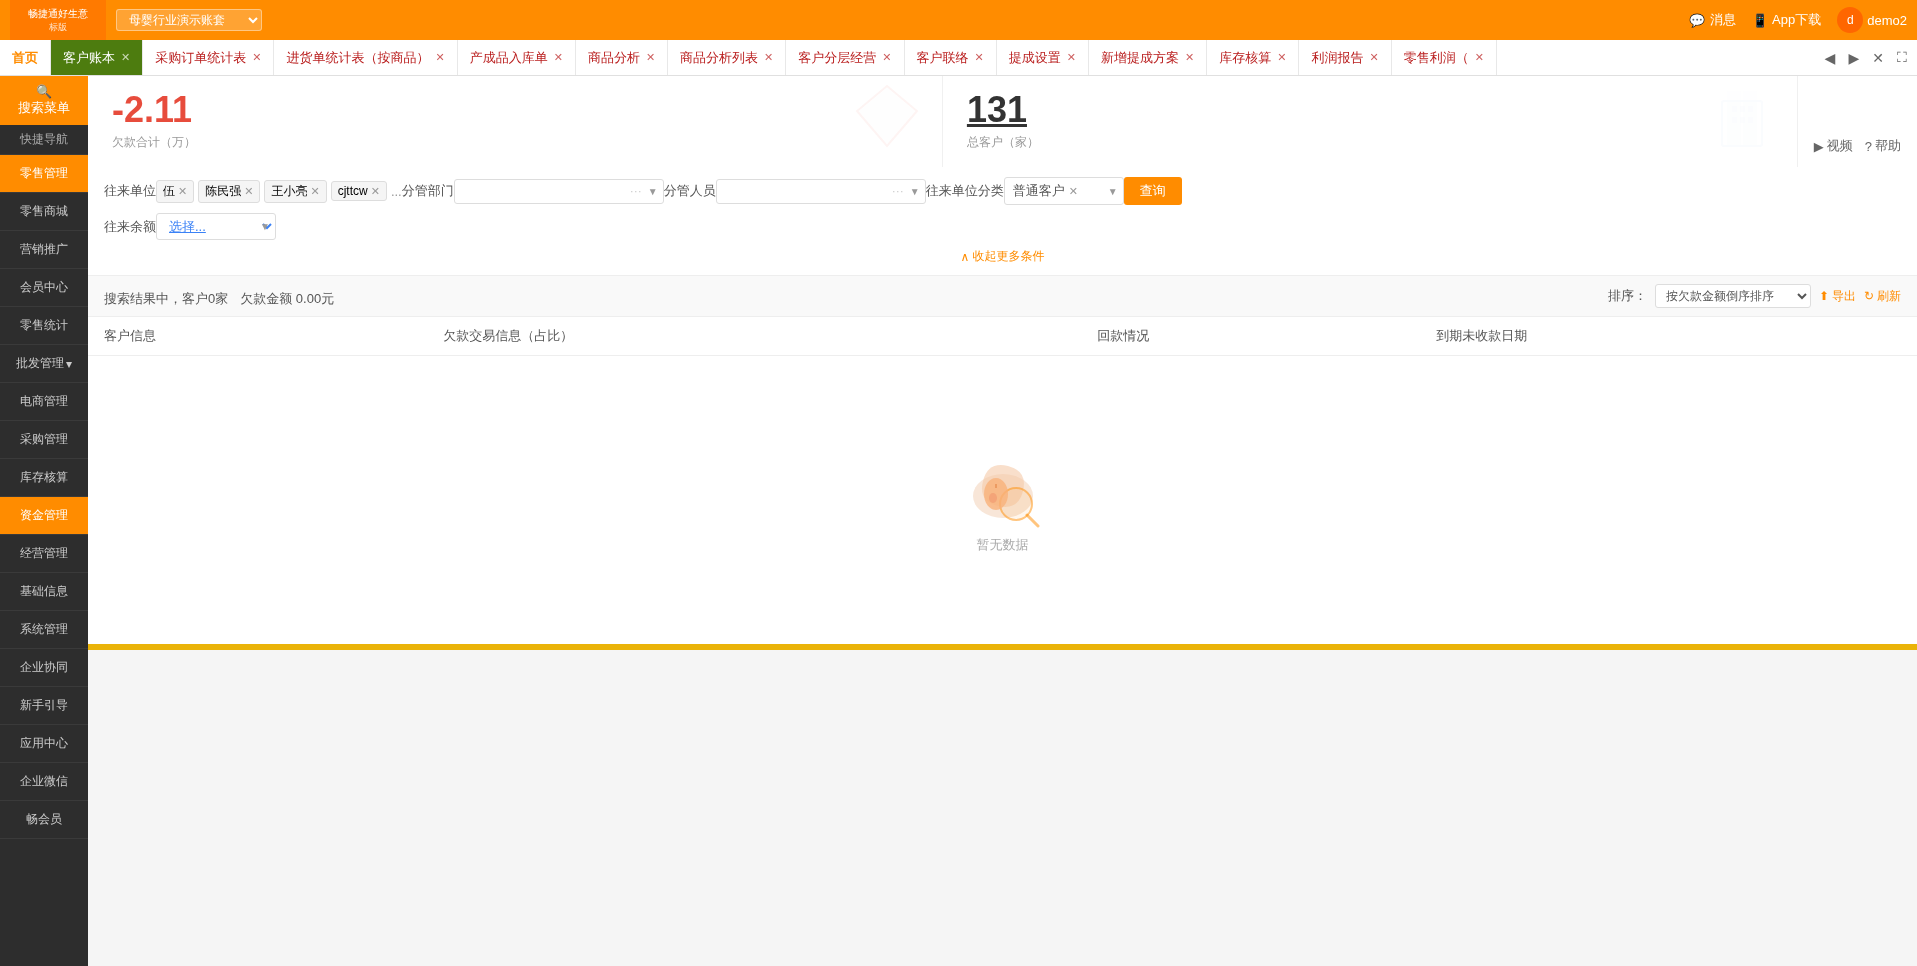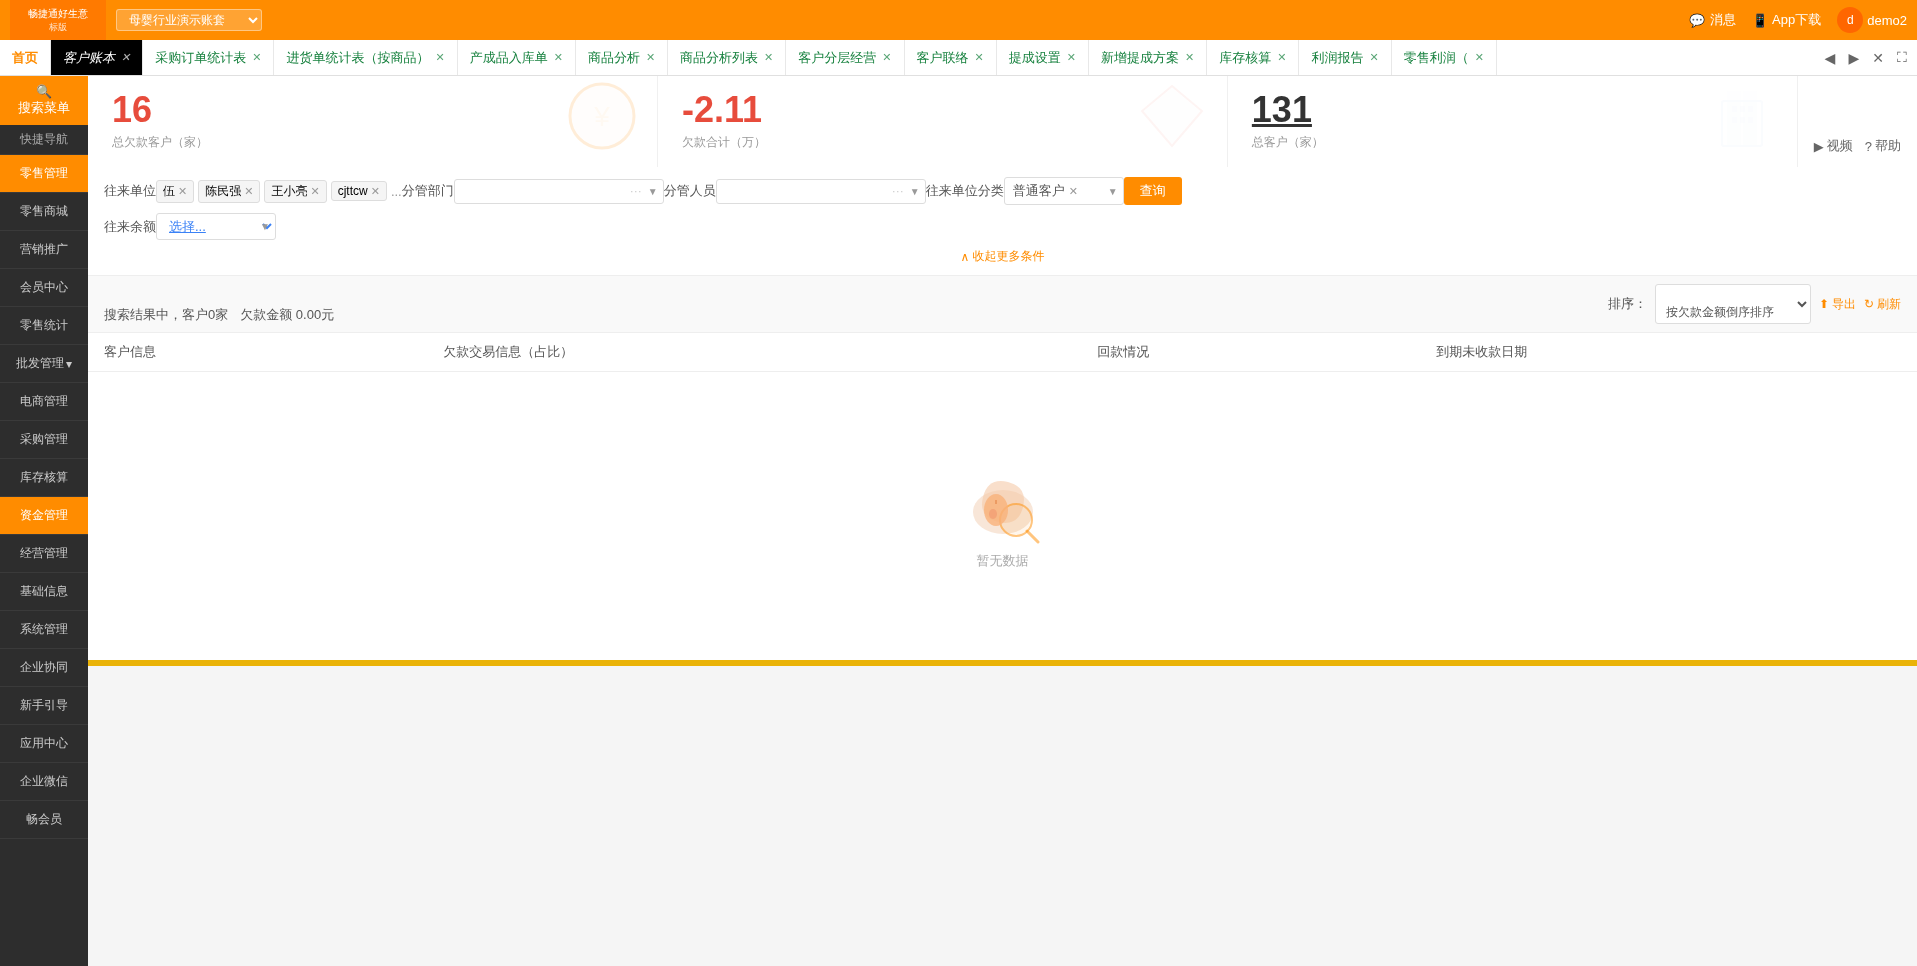--- a/index.html
+++ b/index.html
@@ -71,34 +71,33 @@
       align-items: center;
       border-bottom: 1px solid #e0e0e0;
       overflow: hidden;
     }
     .nav-tab {
       height: 100%;
       padding: 0 12px;
       display: flex;
       align-items: center;
       font-size: 13px;
-      color: #15803d;
+      color: #b91c1c;
       cursor: pointer;
       white-space: nowrap;
       border-right: 1px solid #e8e8e8;
       position: relative;
     }
     .nav-tab.home {
       color: #ff8c00;
       font-weight: bold;
     }
     .nav-tab.active {
-      background: #000000;
+      background: #4d7c0f;
       color: white;
-      font-style: italic;
     }
     .nav-tab .close-btn {
       margin-left: 6px;
       font-size: 11px;
       opacity: 0.7;
     }
     .nav-tab-nav {
       display: flex;
       align-items: center;
       padding: 0 4px;
@@ -318,21 +317,21 @@
     }
     .results-bar .sort-area {
       margin-left: auto;
       display: flex;
       align-items: center;
       gap: 8px;
     }
     .sort-select {
       border: 1px solid #ddd;
       border-radius: 3px;
-      padding: 19px 20px 3px 6px;
+      padding: 3px 20px 3px 6px;
       font-size: 12px;
       color: #555;
       background: white;
       cursor: pointer;
     }
     .export-btn {
       color: #ff8c00;
       font-size: 12px;
       cursor: pointer;
       display: flex;
@@ -541,30 +540,20 @@
     </div>
     <div class="sidebar-item">
       <span>畅会员</span>
     </div>
   </div>
 
   <div class="content-area">
 
     <div class="stats-wrapper">
 
-      <div class="stat-card">
-        <div class="stat-bg-icon">
-          <svg width="70" height="70" viewBox="0 0 70 70" fill="none">
-            <circle cx="35" cy="35" r="32" stroke="#ff8c00" stroke-width="3" fill="rgba(255,140,0,0.08)"></circle>
-            <text x="35" y="45" text-anchor="middle" font-size="28" fill="#ff8c00" opacity="0.3">¥</text>
-          </svg>
-        </div>
-        <div class="stat-value-red">16</div>
-        <div class="stat-label">总欠款客户（家）</div>
-      </div>
 
       <div class="stat-card">
         <div class="stat-bg-icon">
           <svg width="70" height="70" viewBox="0 0 70 70" fill="none">
             <polygon points="35,5 65,30 35,65 5,30" stroke="#e74c3c" stroke-width="2" fill="rgba(231,76,60,0.07)" opacity="0.4"></polygon>
           </svg>
         </div>
         <div class="stat-value-red">-2.11</div>
         <div class="stat-label">欠款合计（万）</div>
       </div>

